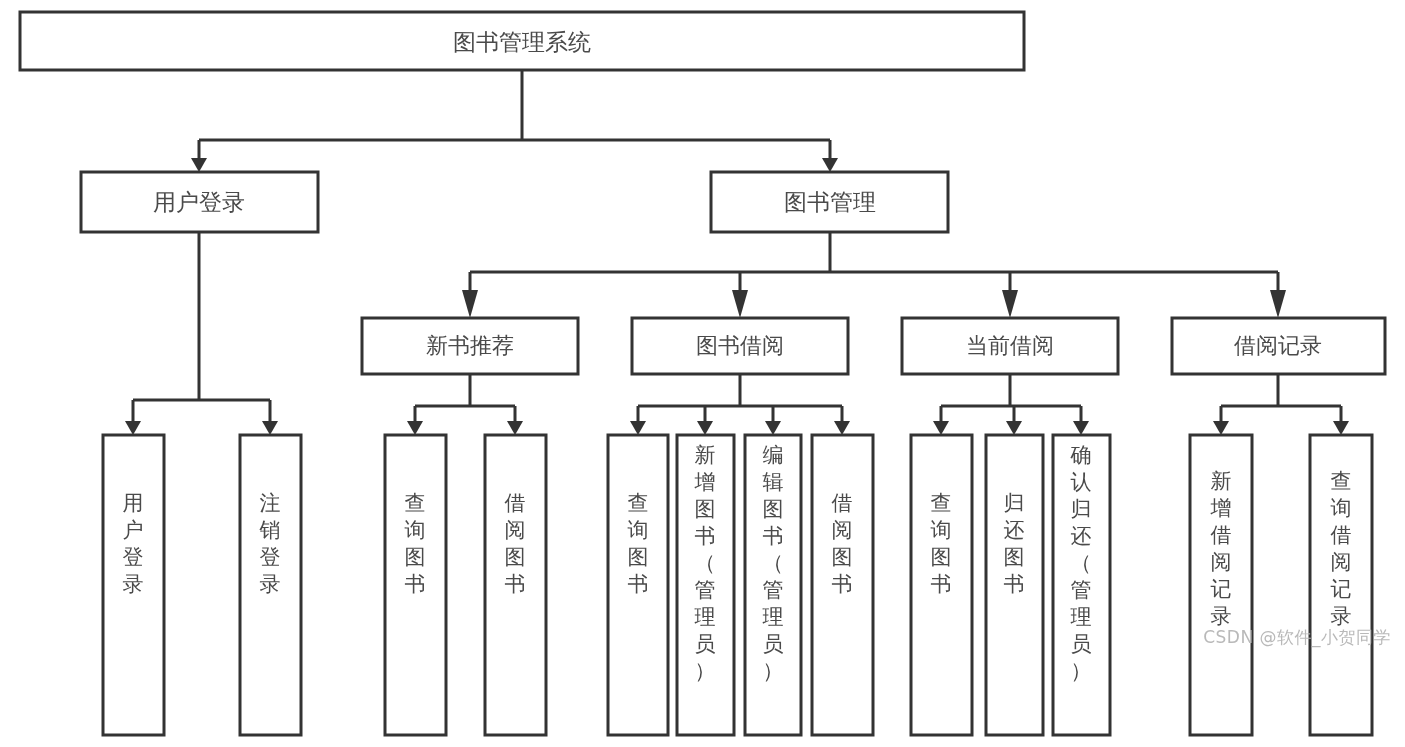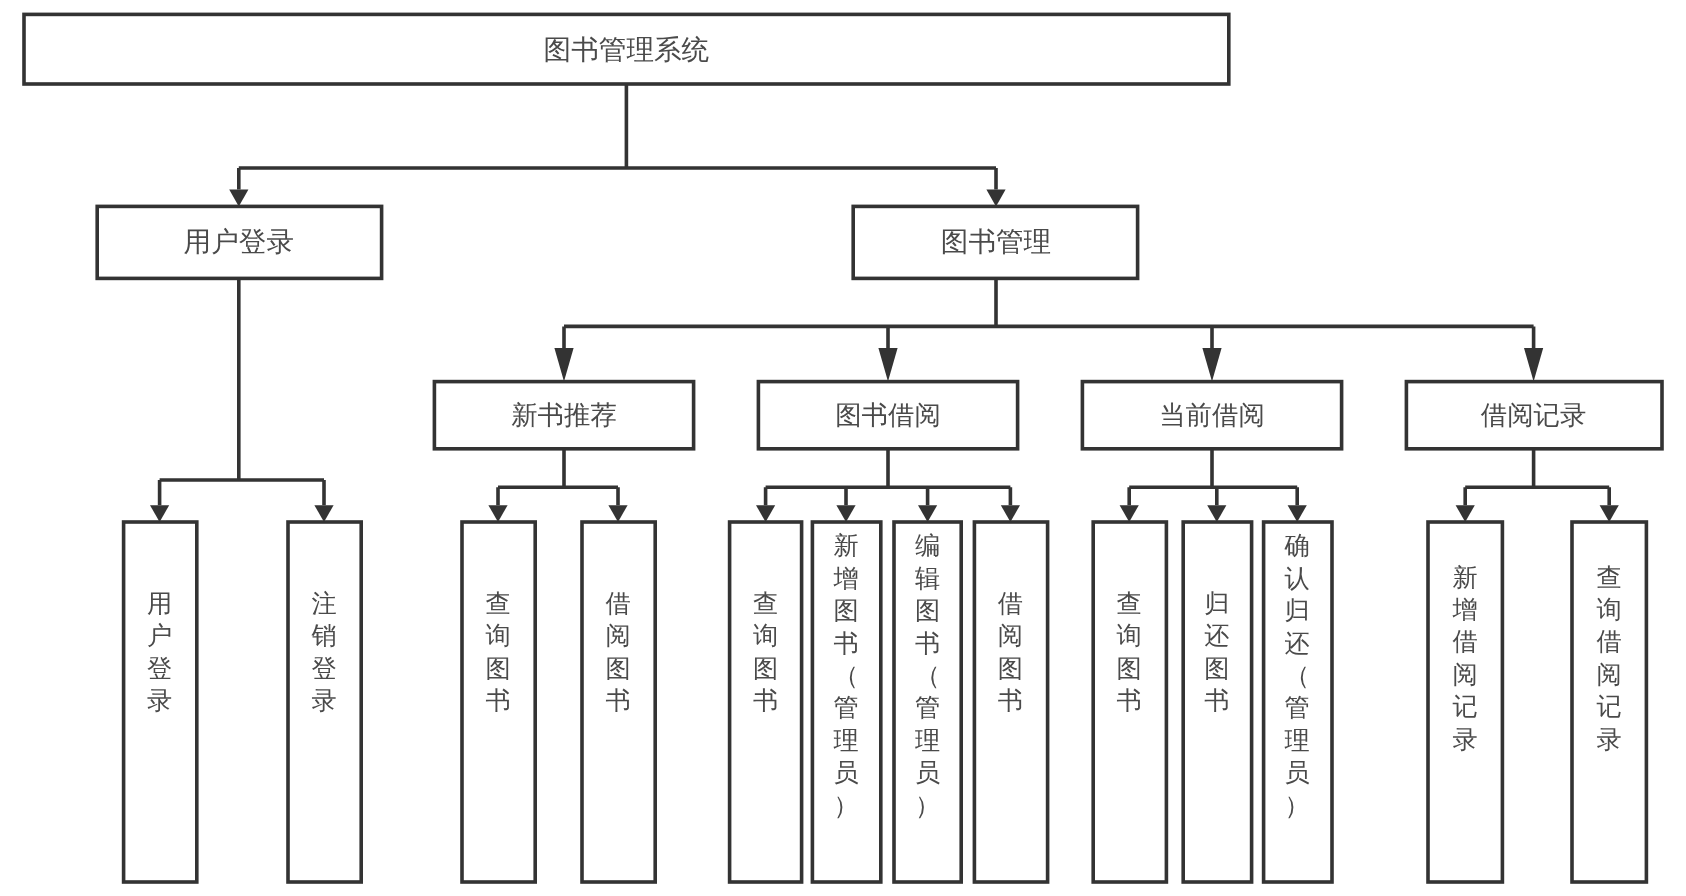--- a/index.html
+++ b/index.html
@@ -188,13 +188,14 @@
       <rect class="node-box" x="1190" y="435" width="62" height="300"></rect>
       <text class="leaf-label" x="1221" y="488"><tspan x="1221" dy="0">新</tspan><tspan x="1221" dy="27">增</tspan><tspan x="1221" dy="27">借</tspan><tspan x="1221" dy="27">阅</tspan><tspan x="1221" dy="27">记</tspan><tspan x="1221" dy="27">录</tspan></text>
     </g>
     <g>
       <rect class="node-box" x="1310" y="435" width="62" height="300"></rect>
       <text class="leaf-label" x="1341" y="488"><tspan x="1341" dy="0">查</tspan><tspan x="1341" dy="27">询</tspan><tspan x="1341" dy="27">借</tspan><tspan x="1341" dy="27">阅</tspan><tspan x="1341" dy="27">记</tspan><tspan x="1341" dy="27">录</tspan></text>
     </g>
 
   </svg>
 
+  <div class="watermark">CSDN @软件_小贺同学</div>
 </div>
 
 </body></html>

